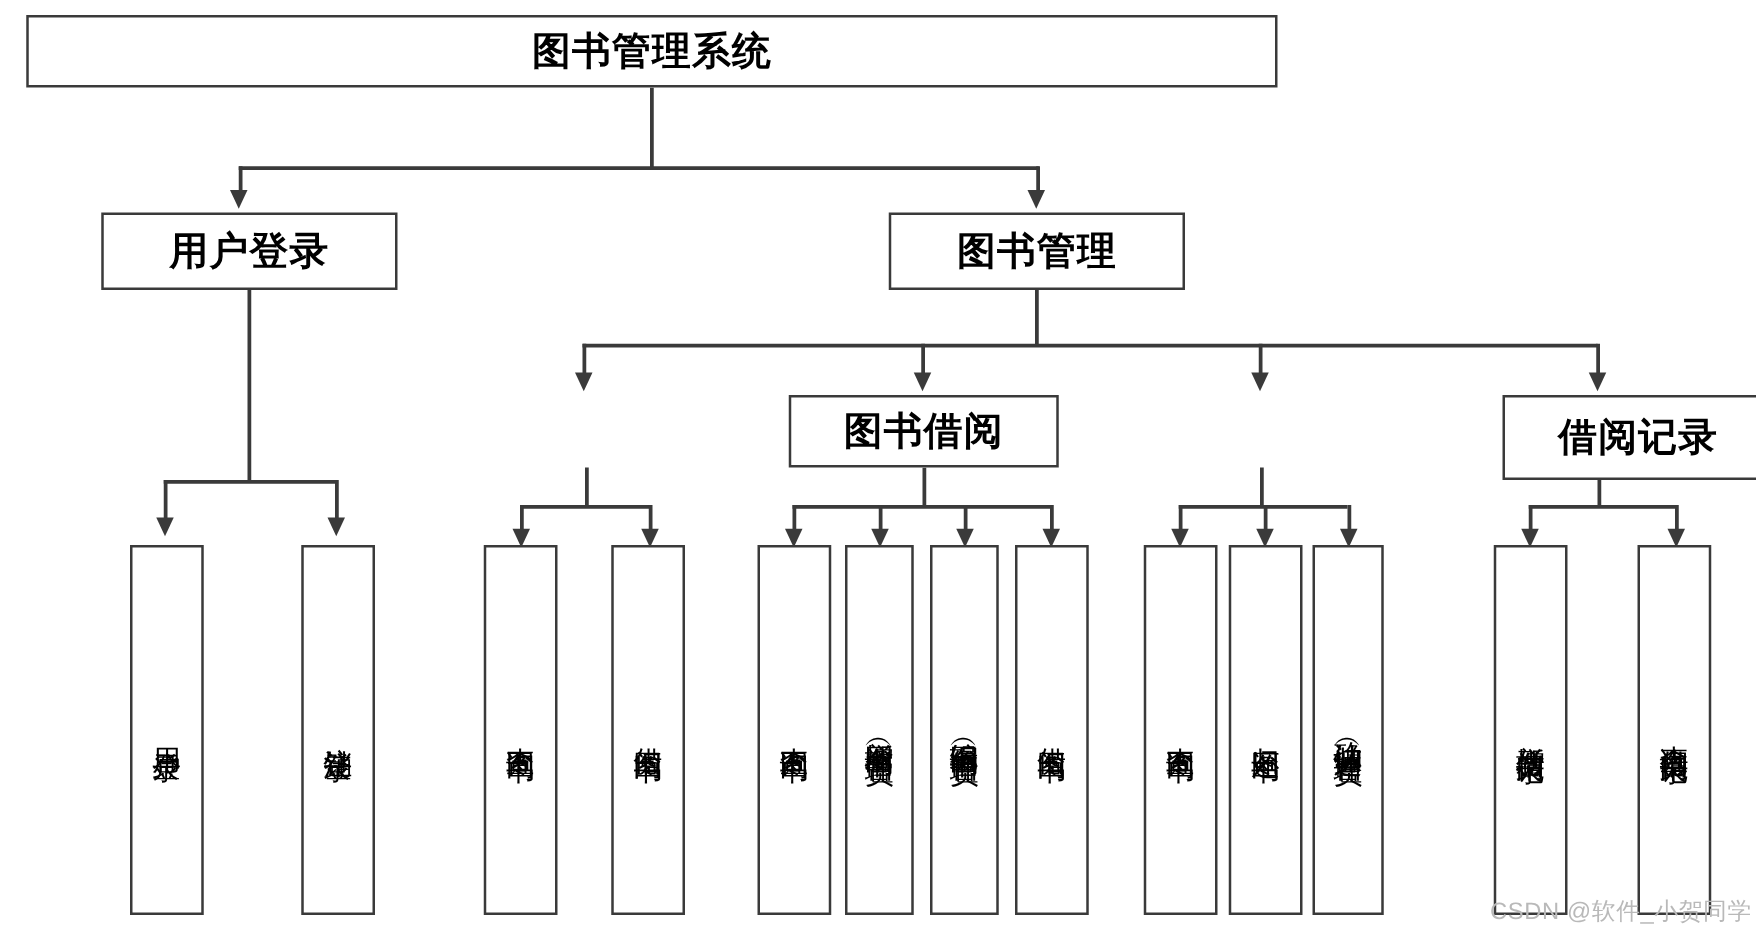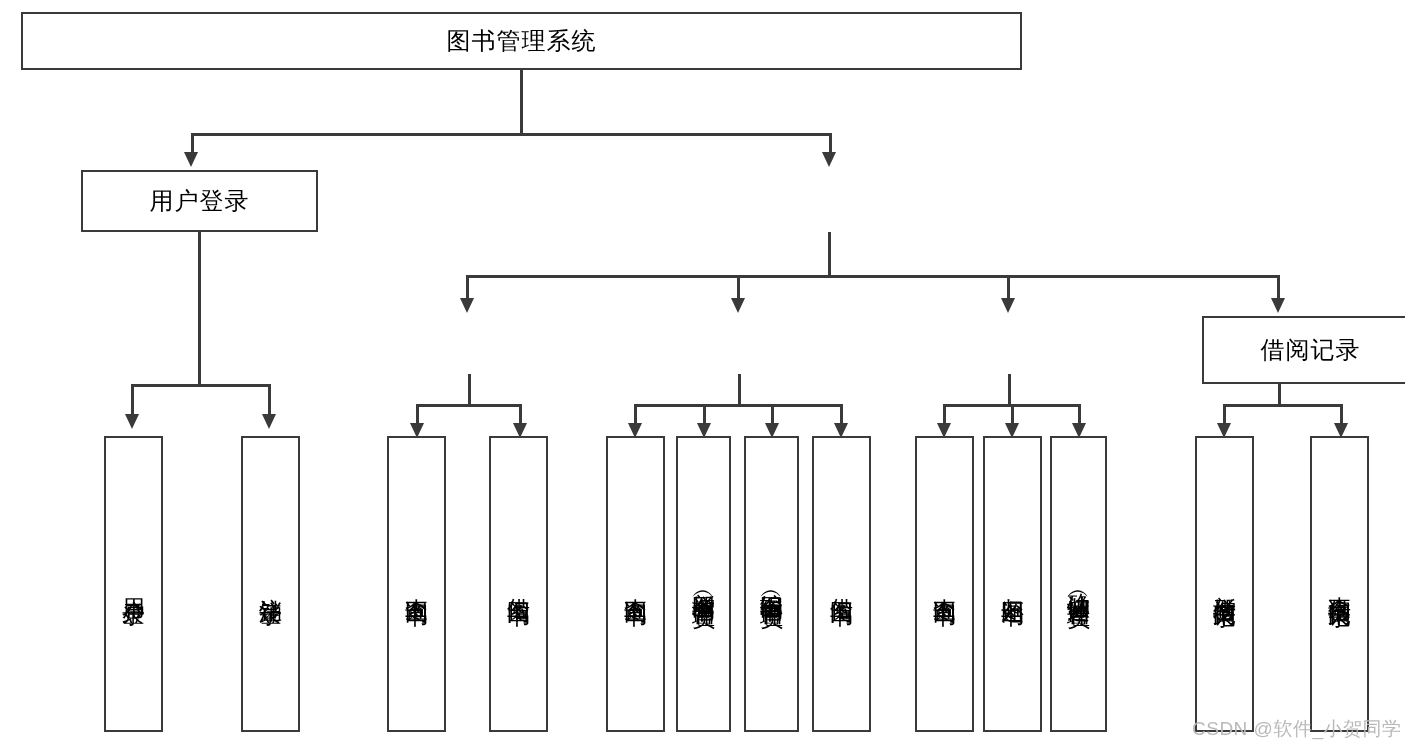--- a/index.html
+++ b/index.html
@@ -22,24 +22,25 @@
     box-sizing: border-box;
     border: 2.5px solid #3a3a3a;
     background: #ffffff;
     display: flex;
     align-items: center;
     justify-content: center;
     color: #000000;
     z-index: 3;
   }
   .node-h {
-    font-size: 24px;
+    font-size: 31px;
     letter-spacing: 1px;
     line-height: 1.1;
     white-space: nowrap;
+    font-weight: bold;
   }
   .node-v {
     font-size: 23px;
     letter-spacing: 2px;
     line-height: 1.25;
     writing-mode: vertical-rl;
     text-orientation: upright;
     text-align: center;
   }
   .node-v .vtext {
@@ -90,40 +91,46 @@
 
   <div class="vline" style="left:520px; top:70px; height:65px;"></div>
   <div class="hline" style="left:191px; top:133px; width:640px;"></div>
   <div class="vline" style="left:191px; top:133px; height:22px;"></div>
   <div class="arrow" style="left:184px; top:152px;"></div>
   <div class="vline" style="left:829px; top:133px; height:22px;"></div>
   <div class="arrow" style="left:822px; top:152px;"></div>
 
   <div class="node node-h" style="left:81px; top:170px; width:237px; height:62px;">
     <span>用户登录</span>
+  </div>
+  <div class="node node-h" style="left:711px; top:170px; width:237px; height:62px;">
+    <span>图书管理</span>
   </div>
 
   <div class="vline" style="left:198px; top:232px; height:154px;"></div>
   <div class="hline" style="left:131px; top:384px; width:139px;"></div>
   <div class="vline" style="left:131px; top:384px; height:32px;"></div>
   <div class="arrow" style="left:125px; top:414px;"></div>
   <div class="vline" style="left:268px; top:384px; height:32px;"></div>
   <div class="arrow" style="left:262px; top:414px;"></div>
 
   <div class="vline" style="left:828px; top:232px; height:45px;"></div>
   <div class="hline" style="left:466px; top:275px; width:812px;"></div>
   <div class="vline" style="left:466px; top:275px; height:25px;"></div>
   <div class="arrow" style="left:460px; top:298px;"></div>
   <div class="vline" style="left:737px; top:275px; height:25px;"></div>
   <div class="arrow" style="left:731px; top:298px;"></div>
   <div class="vline" style="left:1007px; top:275px; height:25px;"></div>
   <div class="arrow" style="left:1001px; top:298px;"></div>
   <div class="vline" style="left:1277px; top:275px; height:25px;"></div>
   <div class="arrow" style="left:1271px; top:298px;"></div>
 
+  <div class="node node-h" style="left:631px; top:316px; width:216px; height:58px;">
+    <span>图书借阅</span>
+  </div>
   <div class="node node-h" style="left:1170px; top:316px; width:217px; height:68px;margin-left:32px;">
     <span>借阅记录</span>
   </div>
 
   <div class="vline" style="left:468px; top:374px; height:32px;"></div>
   <div class="hline" style="left:416px; top:404px; width:105px;"></div>
   <div class="vline" style="left:416px; top:404px; height:22px;"></div>
   <div class="arrow" style="left:410px; top:423px;"></div>
   <div class="vline" style="left:519px; top:404px; height:22px;"></div>
   <div class="arrow" style="left:513px; top:423px;"></div>

